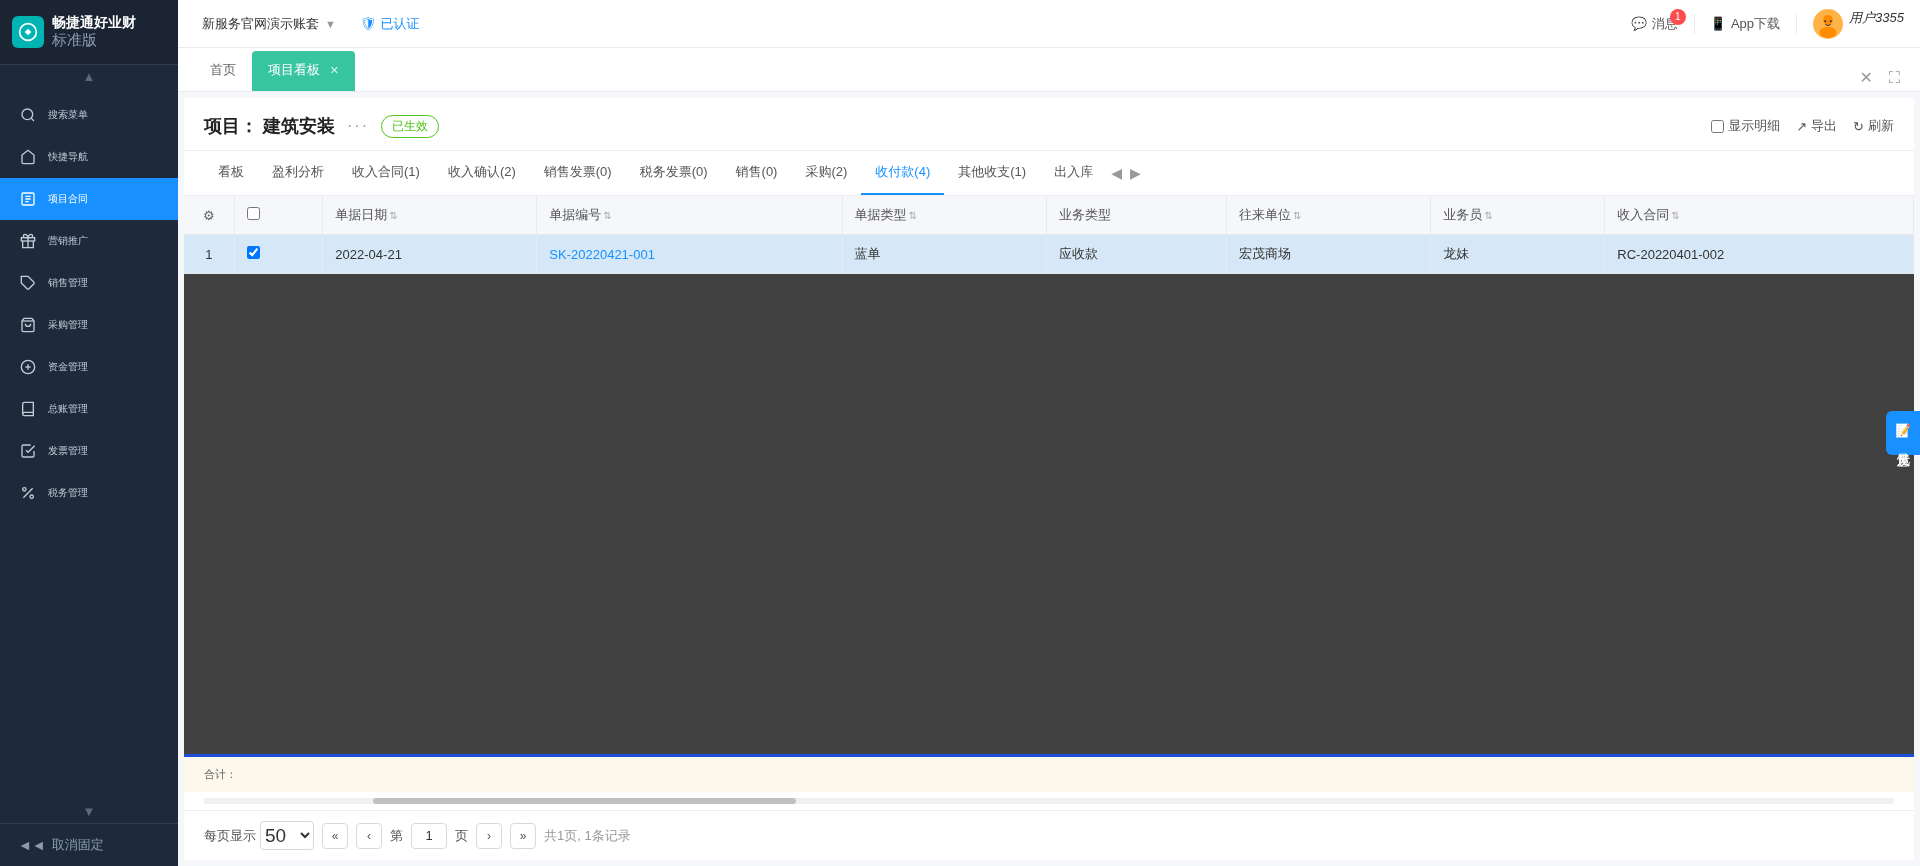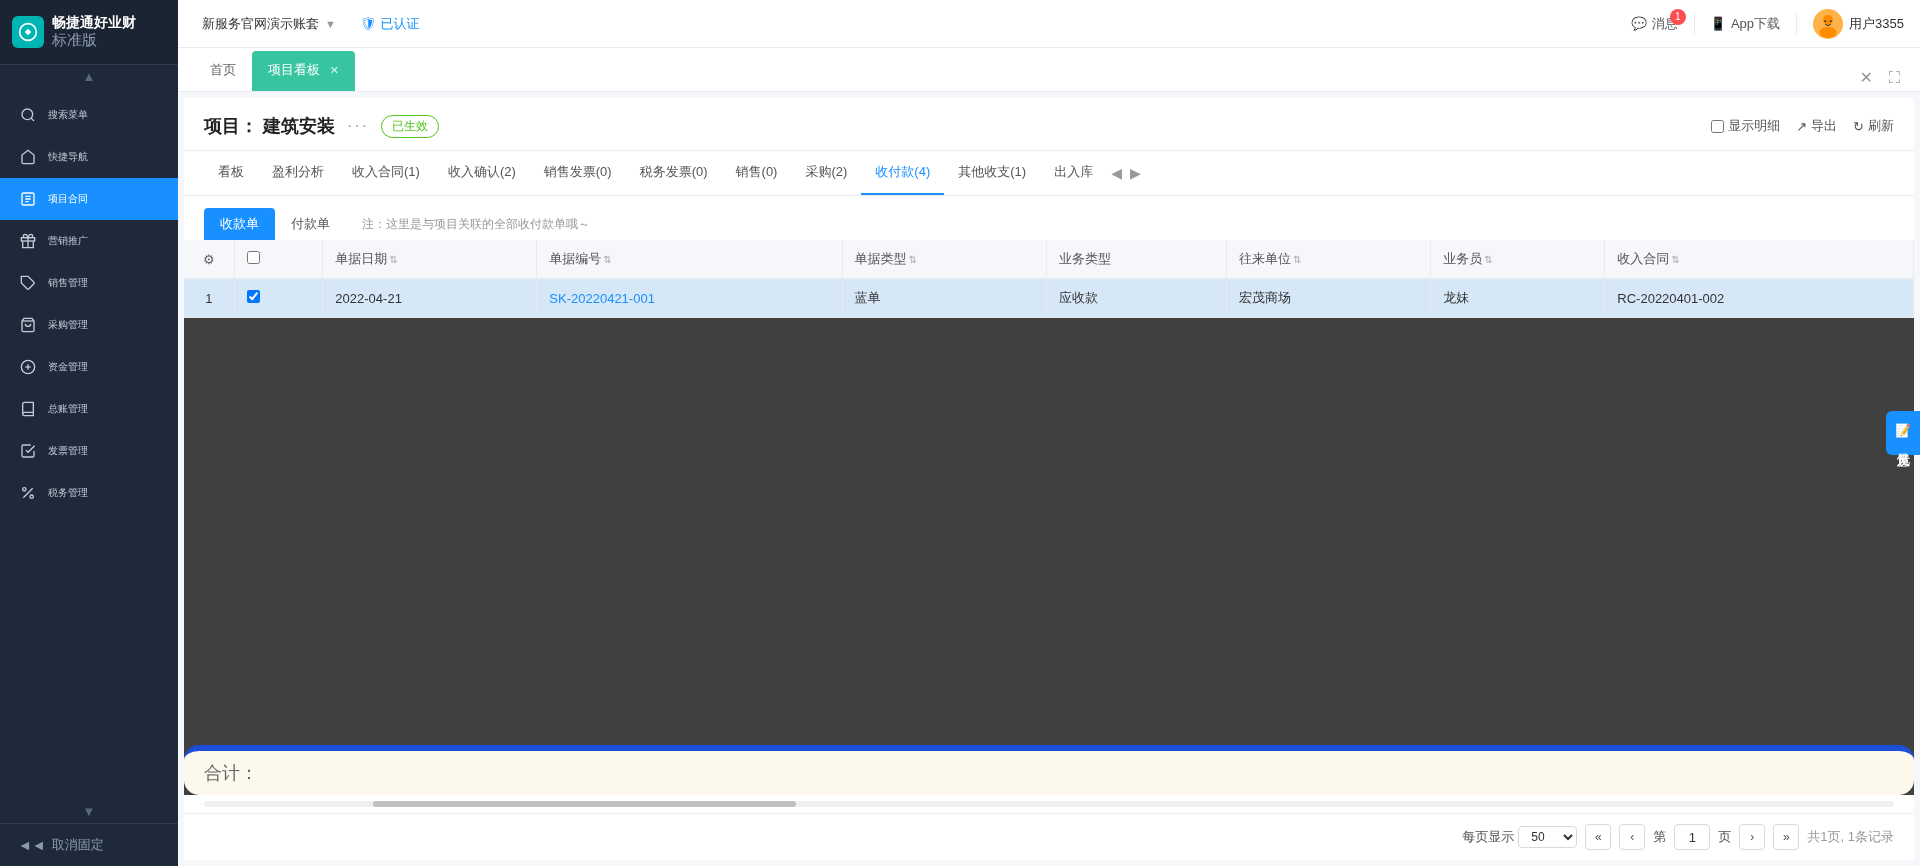--- a/index.html
+++ b/index.html
@@ -118,21 +118,21 @@
       border-radius: 10px;
       font-size: 10px;
       min-width: 16px;
       height: 16px;
       display: flex;
       align-items: center;
       justify-content: center;
       padding: 0 3px;
     }
     .topbar-divider { width: 1px; height: 20px; background: #e8eaed; }
-    .user-area { display: flex; align-items: center; gap: 6px; cursor: pointer; }
+    .user-area { display: flex; align-items: flex-start; gap: 6px; cursor: pointer; font-style: italic; }
     .user-avatar { width: 30px; height: 30px; border-radius: 50%; background: #ffb347; display: flex; align-items: center; justify-content: center; overflow: hidden; }
     .user-name { font-size: 13px; color: #333; }
 
     
     .tabbar {
       height: 44px;
       background: #fff;
       display: flex;
       align-items: flex-end;
       padding: 0 16px;
@@ -265,25 +265,24 @@
     .data-table td:first-child { text-align: center; }
     .data-table tr.selected { background: #d6e8f7; }
     .sort-icon { font-size: 10px; color: #aaa; margin-left: 2px; }
     .link-text { color: #1890ff; cursor: pointer; }
     .settings-icon { cursor: pointer; color: #666; }
 
     
     .total-row {
       background: #fdf8ec;
       padding: 10px 20px;
-      font-size: 18px;
+      font-size: 11px;
       color: #666;
-      border-top: 6px solid #1d4ed8;
-      flex-shrink: 0;
-      border-radius: 15px;
+      border-top: 3px solid #1d4ed8;
+      flex-shrink: 0;
     }
 
     
     .scrollbar-row {
       padding: 6px 20px;
       background: #fff;
       flex-shrink: 0;
     }
     .fake-scrollbar {
       width: 100%;
@@ -298,39 +297,39 @@
       width: 25%;
       height: 100%;
       background: #c0c0c0;
       border-radius: 3px;
     }
 
     
     .pagination {
       display: flex;
       align-items: center;
-      justify-content: flex-end;
+      justify-content: flex-start;
       padding: 10px 20px;
       background: #fff;
       border-top: 1px solid #eee;
       gap: 8px;
       font-size: 13px;
       color: #555;
       flex-shrink: 0;
     }
     .page-size-select {
       display: flex;
       align-items: center;
       gap: 4px;
     }
     .select-box {
       border: 1px solid #d9d9d9;
       border-radius: 4px;
-      padding: 2px 8px;
-      font-size: 12px;
+      padding: 2px 0;
+      font-size: 19px;
       color: #333;
       cursor: pointer;
       background: #fff;
     }
     .page-nav-btn {
       width: 26px;
       height: 26px;
       border: 1px solid #d9d9d9;
       border-radius: 4px;
       background: #fff;
@@ -583,29 +582,20 @@
         <div class="sub-tab">税务发票(0)</div>
         <div class="sub-tab">销售(0)</div>
         <div class="sub-tab">采购(2)</div>
         <div class="sub-tab active">收付款(4)</div>
         <div class="sub-tab">其他收支(1)</div>
         <div class="sub-tab">出入库</div>
         <div class="sub-tab-arrow">◀</div>
         <div class="sub-tab-arrow">▶</div>
       </div>
 
-      <div class="inner-tabs">
-        <div class="inner-tab active">
-          <span>收款单</span>
-        </div>
-        <div class="inner-tab">
-          <span>付款单</span>
-        </div>
-        <span class="inner-tab-note">注：这里是与项目关联的全部收付款单哦～</span>
-      </div>
 
       <div class="table-area">
         <div class="table-container">
           <table class="data-table">
             <thead>
               <tr>
                 <th>
                   <span class="settings-icon">⚙</span>
                 </th>
                 <th>

